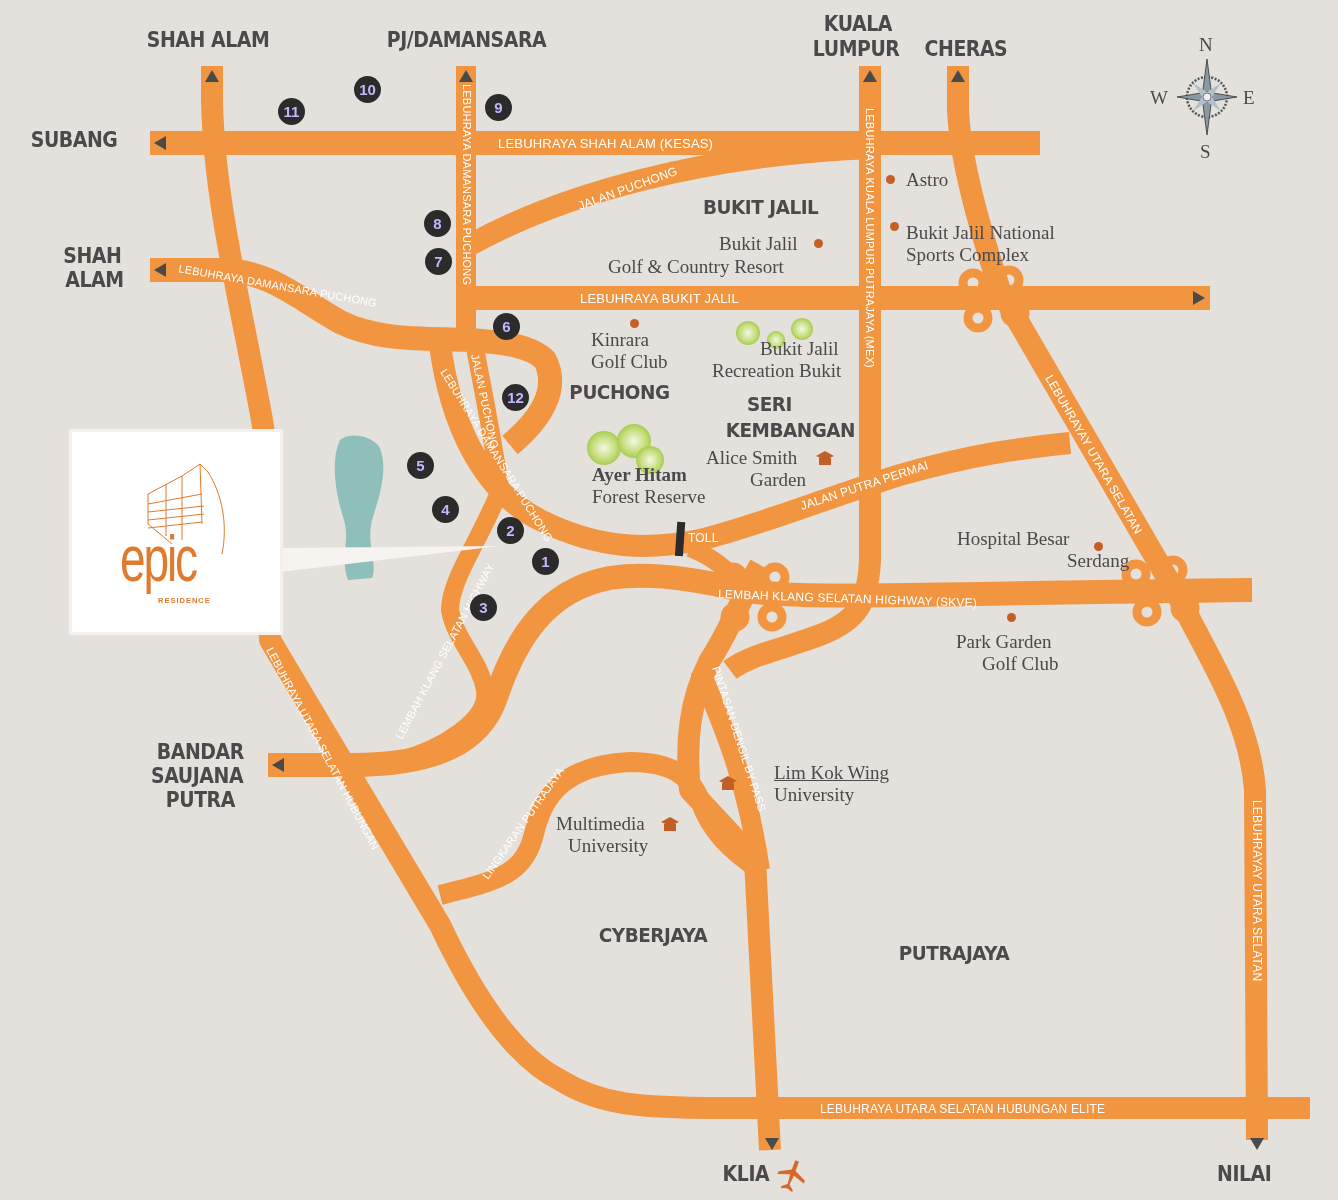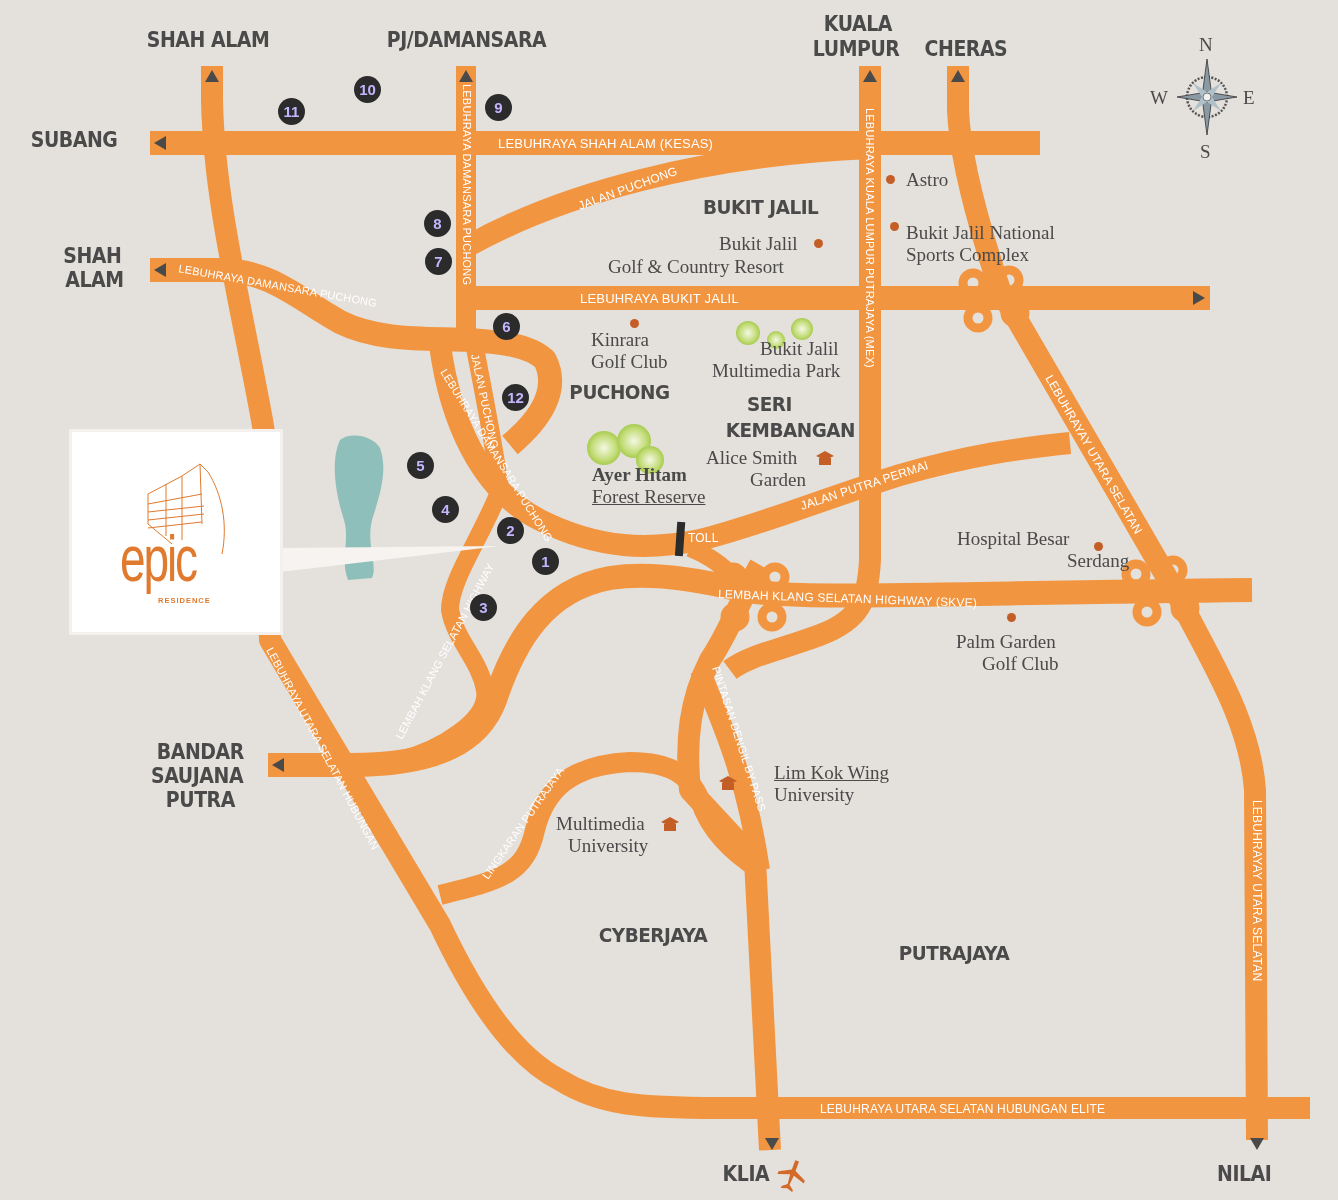--- a/index.html
+++ b/index.html
@@ -191,38 +191,38 @@
 
 <div class="dot" style="left:814px;top:239px;"></div>
 <div class="poi" style="left:719px;top:233px;">Bukit Jalil</div>
 <div class="poi" style="left:608px;top:256px;">Golf &amp; Country Resort</div>
 
 <div class="dot" style="left:630px;top:319px;"></div>
 <div class="poi" style="left:591px;top:329px;">Kinrara</div>
 <div class="poi" style="left:591px;top:351px;">Golf Club</div>
 
 <div class="poi" style="left:760px;top:338px;">Bukit Jalil</div>
-<div class="poi" style="left:712px;top:360px;">Multimedia Park</div>
+<div class="poi" style="left:712px;top:360px;">Recreation Bukit</div>
 
 <div class="poi" style="left:592px;top:464px;font-weight:bold;">Ayer Hitam</div>
-<div class="poi" style="left:592px;top:486px;text-decoration:underline;">Forest Reserve</div>
+<div class="poi" style="left:592px;top:486px;">Forest Reserve</div>
 
 <div class="poi" style="left:706px;top:447px;">Alice Smith</div>
 <div class="poi" style="left:750px;top:469px;">Garden</div>
 <svg class="school" style="left:815px;top:450px;" viewBox="0 0 20 16">
     <polygon points="10,1 19,6 10,10 1,6" fill="#c45e27"></polygon>
     <rect x="4" y="8" width="12" height="7" fill="#c45e27"></rect>
   </svg>
 
 <div class="poi" style="left:957px;top:528px;">Hospital Besar</div>
 <div class="poi" style="left:1067px;top:550px;text-align:center;">Serdang</div>
 <div class="dot" style="left:1094px;top:542px;"></div>
 
 <div class="dot" style="left:1007px;top:613px;"></div>
-<div class="poi" style="left:956px;top:631px;">Palm Garden</div>
+<div class="poi" style="left:956px;top:631px;">Park Garden</div>
 <div class="poi" style="left:982px;top:653px;">Golf Club</div>
 
 <svg class="school" style="left:718px;top:775px;" viewBox="0 0 20 16">
     <polygon points="10,1 19,6 10,10 1,6" fill="#c45e27"></polygon>
     <rect x="4" y="8" width="12" height="7" fill="#c45e27"></rect>
   </svg>
 <div class="poi" style="left:774px;top:762px;text-decoration:underline;">Lim Kok Wing</div>
 <div class="poi" style="left:774px;top:784px;">University</div>
 
 <div class="poi" style="left:556px;top:813px;">Multimedia</div>

